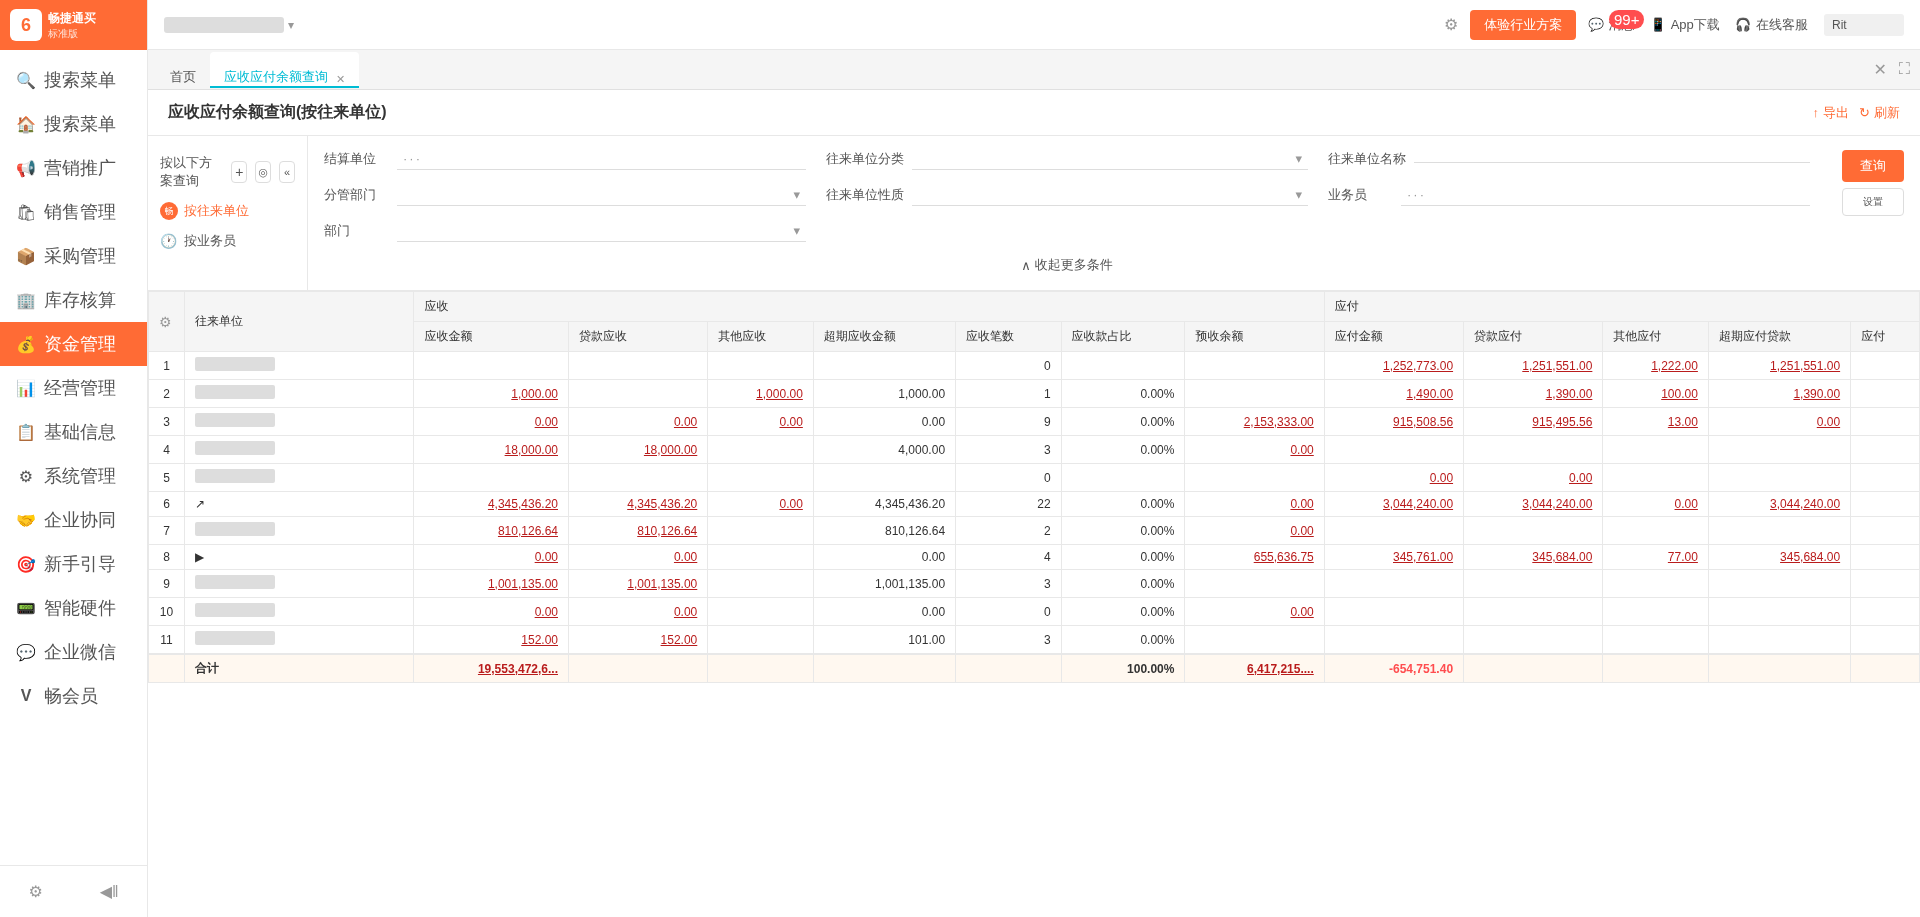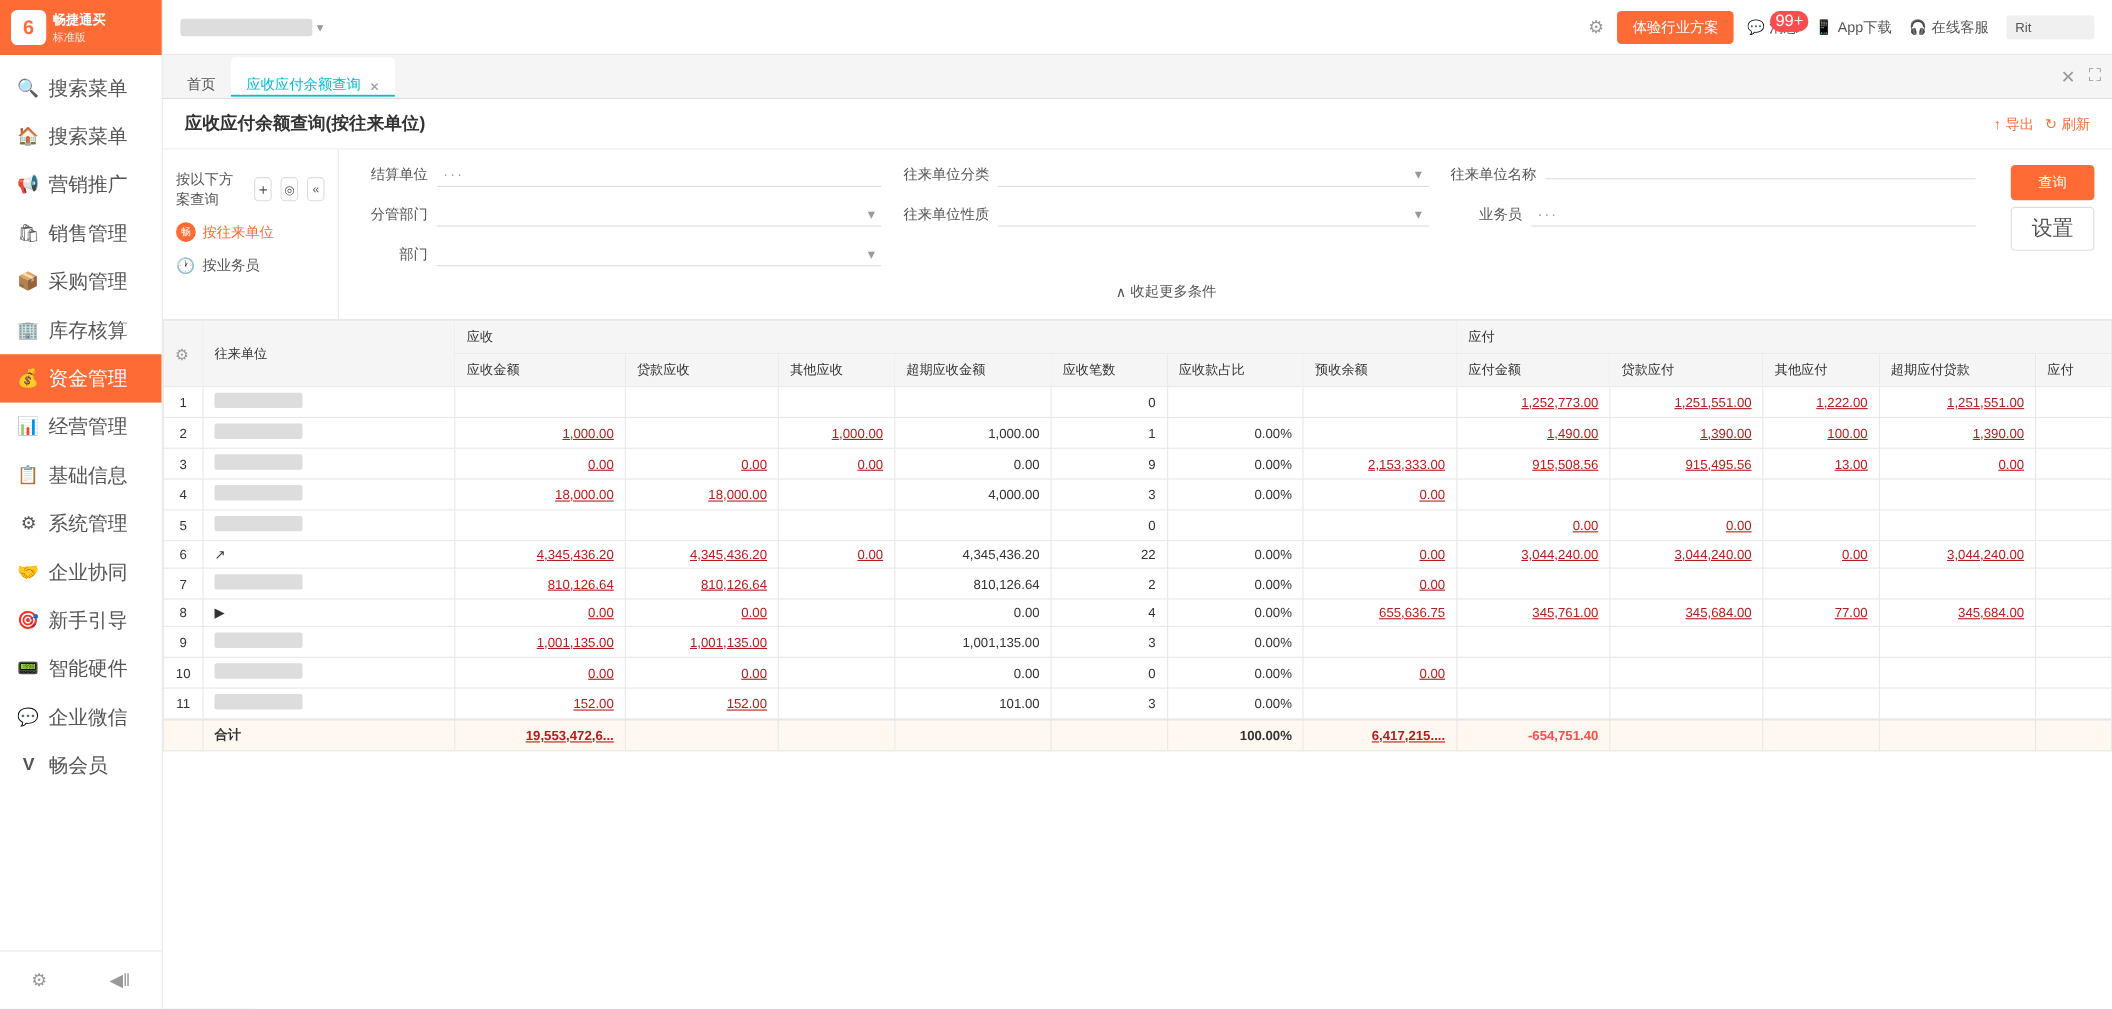--- a/index.html
+++ b/index.html
@@ -51,41 +51,41 @@
     .page-title { font-size: 16px; font-weight: bold; color: #333; }
     .page-header-actions { display: flex; gap: 10px; }
     .page-action-btn { display: flex; align-items: center; gap: 4px; color: #ff6b35; font-size: 13px; cursor: pointer; }
     .filter-add-btn { width: 22px; height: 22px; border: 1px solid #ddd; border-radius: 4px; display: flex; align-items: center; justify-content: center; cursor: pointer; color: #555; font-size: 14px; }
     .left-panel { width: 160px; border-right: 1px solid #e8e8e8; padding: 8px 0; flex-shrink: 0; background: #fff; }
     .left-panel-item { display: flex; align-items: center; gap: 6px; padding: 6px 12px; cursor: pointer; font-size: 13px; color: #555; }
     .left-panel-item.active { color: #ff6b35; }
     .left-panel-item-icon { width: 18px; height: 18px; border-radius: 50%; background: #ff6b35; display: flex; align-items: center; justify-content: center; color: #fff; font-size: 10px; }
     .left-panel-item-icon2 { width: 18px; height: 18px; display: flex; align-items: center; justify-content: center; color: #999; font-size: 14px; }
     .query-btn { background: #ff6b35; color: #fff; border: none; border-radius: 4px; padding: 7px 18px; font-size: 13px; cursor: pointer; }
-    .set-btn { background: #fff; color: #555; border: 1px solid #ddd; border-radius: 4px; padding: 6px 18px; font-size: 19px; cursor: pointer; }
+    .set-btn { background: #fff; color: #555; border: 1px solid #ddd; border-radius: 4px; padding: 6px 18px; font-size: 10px; cursor: pointer; }
 
     
     .table-container { flex: 1; overflow: auto; background: #fff; margin: 0; }
     .data-table { width: 100%; border-collapse: collapse; font-size: 12px; }
     .data-table th { background: #f5f5f5; border: 1px solid #e8e8e8; padding: 6px 10px; text-align: left; font-weight: normal; color: #333; white-space: nowrap; position: sticky; top: 0; z-index: 10; }
     .data-table td { border: 1px solid #e8e8e8; padding: 5px 10px; text-align: right; color: #333; white-space: nowrap; }
     .data-table td.text-left { text-align: left; }
     .data-table td.text-center { text-align: center; }
     .data-table .link { color: #b91c1c; text-decoration: underline; cursor: pointer; }
     .data-table .blurred { background: #ddd; border-radius: 2px; display: inline-block; height: 14px; }
     .th-group { background: #e8f4f8; color: #00bcd4; font-weight: bold; }
     .th-group-pay { background: #fff8e8; color: #ff9900; font-weight: bold; }
     .table-footer { background: #fff8f0; border-top: 2px solid #e8e8e8; }
     .table-footer td { font-weight: bold; }
     .settings-icon { color: #999; font-size: 14px; cursor: pointer; }
 
     
     .row-num { color: #999; text-align: center; }
     .filter-field-item { display: flex; align-items: center; gap: 8px; }
-    .filter-field-item label { white-space: nowrap; color: #555; font-size: 13px; min-width: 65px; text-align: right; }
+    .filter-field-item label { white-space: nowrap; color: #555; font-size: 13px; min-width: 65px; }
     .filter-input-box { flex: 1; border: none; border-bottom: 1px solid #ddd; padding: 3px 6px; font-size: 13px; outline: none; display: flex; align-items: center; justify-content: space-between; cursor: pointer; min-width: 140px; }
   </style>
 </head>
 <body>
 
 <div class="sidebar">
   <div class="sidebar-logo">
     <div class="sidebar-logo-icon">6</div>
     <div>
       <div style="font-size:12px;color:#fff;font-weight:bold;">畅捷通买</div>

